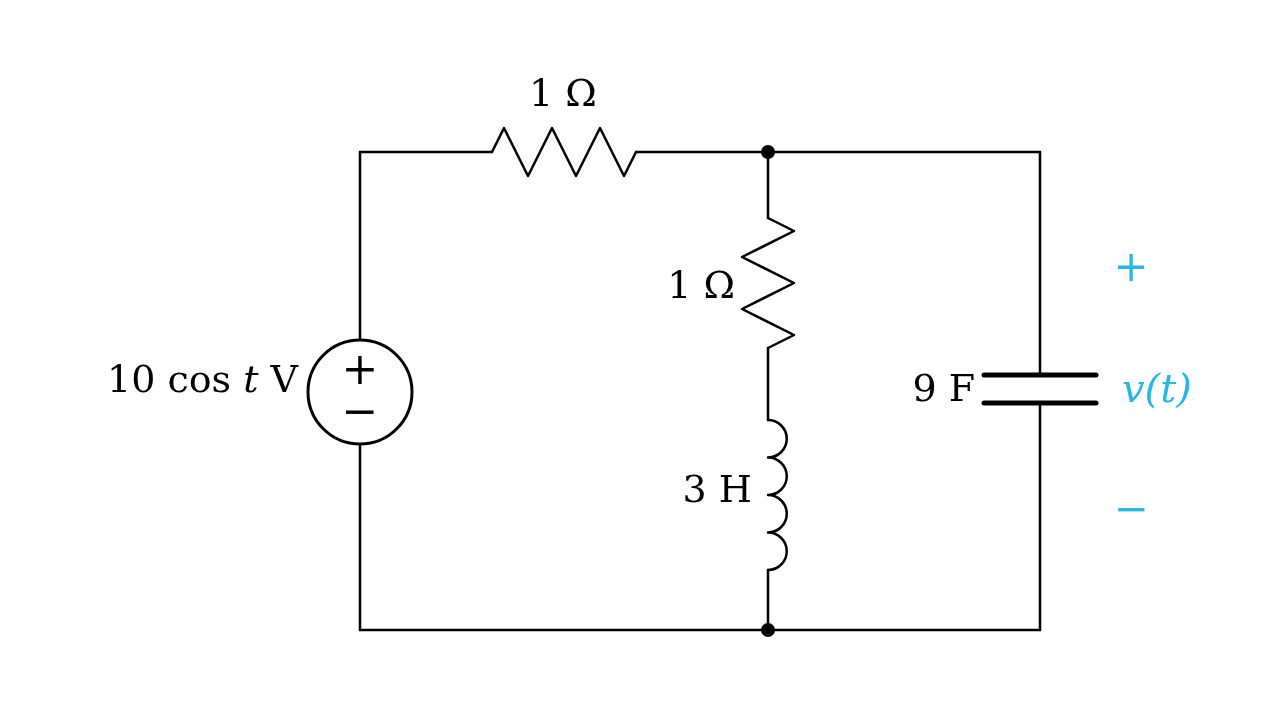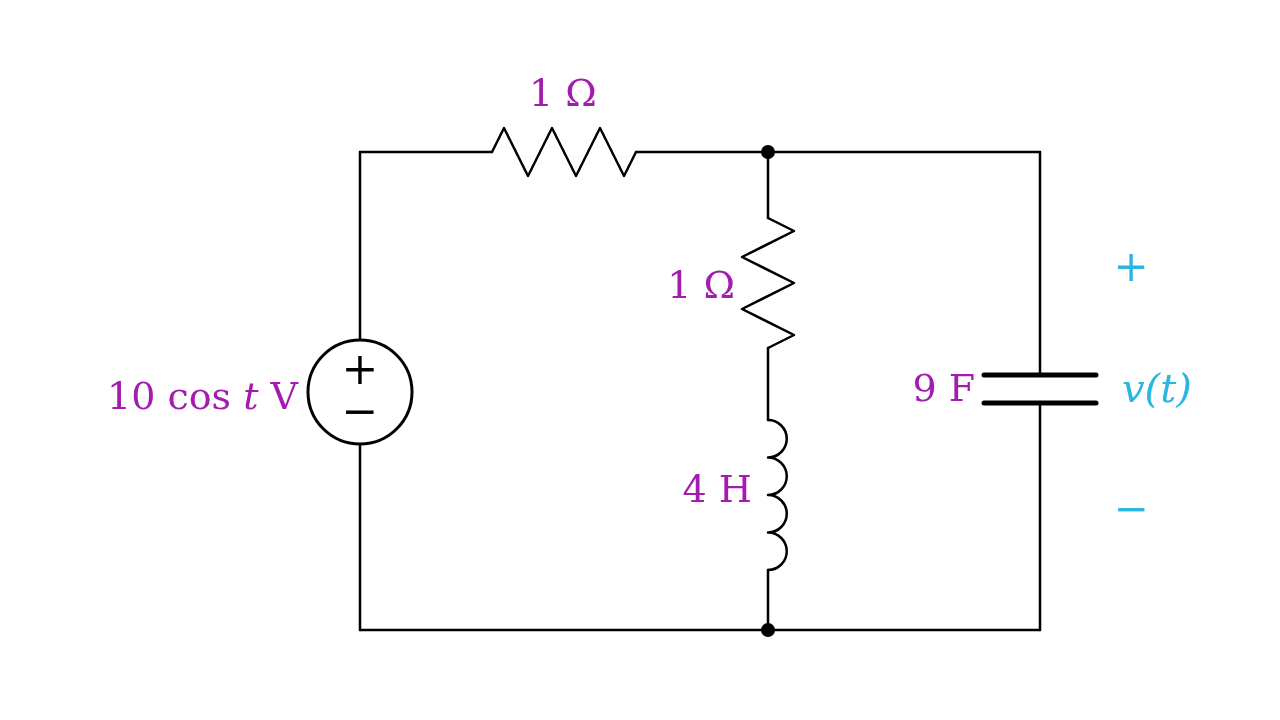--- a/index.html
+++ b/index.html
@@ -7,21 +7,21 @@
     position:relative;
     width:1280px; height:720px;
     background:#ffffff;
     font-family:"DejaVu Serif", serif;
     overflow:hidden;
   }
   .stage svg { position:absolute; left:0; top:0; }
   .lbl {
     position:absolute;
     font-size:38px;
-    color:#a21caf;
+    color:#000000;
     line-height:1;
     white-space:nowrap;
   }
   .it { font-style:italic; }
   .accent { color:#29b6e2; }
   .center { text-align:center; }
   .right { text-align:right; }
 </style>
 </head>
 <body>
@@ -57,25 +57,25 @@
     <circle cx="768" cy="630" r="7" fill="#000000"></circle>
 
     <text x="360" y="384" text-anchor="middle" font-family="DejaVu Serif, serif" font-size="44" fill="#000000">+</text>
     <text x="360" y="426" text-anchor="middle" font-family="DejaVu Serif, serif" font-size="44" fill="#000000">−</text>
   </svg>
 
   <div class="lbl center" style="left:476px; top:74px; width:174px;">1 Ω</div>
 
   <div class="lbl right" style="left:590px; top:266px; width:145px;">1 Ω</div>
 
-  <div class="lbl right" style="left:590px; top:470px; width:162px;">4 H</div>
+  <div class="lbl right" style="left:590px; top:470px; width:162px;">3 H</div>
 
   <div class="lbl right" style="left:810px; top:369px; width:165px;">9 F</div>
 
-  <div class="lbl right" style="left:58px; top:377px; width:240px;"><span>10 cos </span><span class="it">t</span><span> V</span></div>
+  <div class="lbl right" style="left:58px; top:360px; width:240px;"><span>10 cos </span><span class="it">t</span><span> V</span></div>
 
   <div class="lbl accent center" style="left:1106px; top:246px; width:50px; font-size:42px;">+</div>
 
   <div class="lbl accent it" style="left:1122px; top:368px; font-size:40px;">v(t)</div>
 
   <div class="lbl accent center" style="left:1106px; top:488px; width:50px; font-size:42px;">−</div>
 
 </div>
 
 </body></html>

